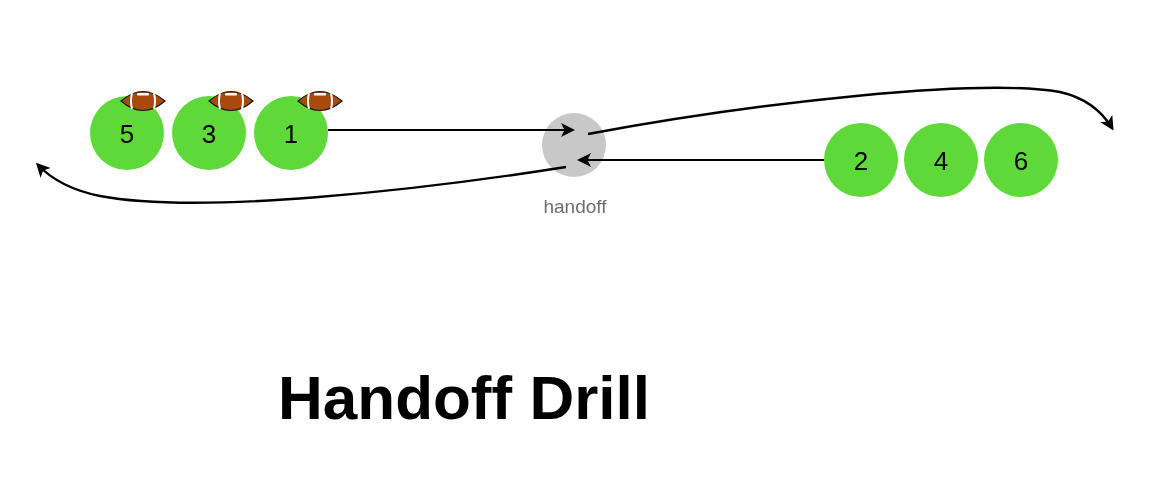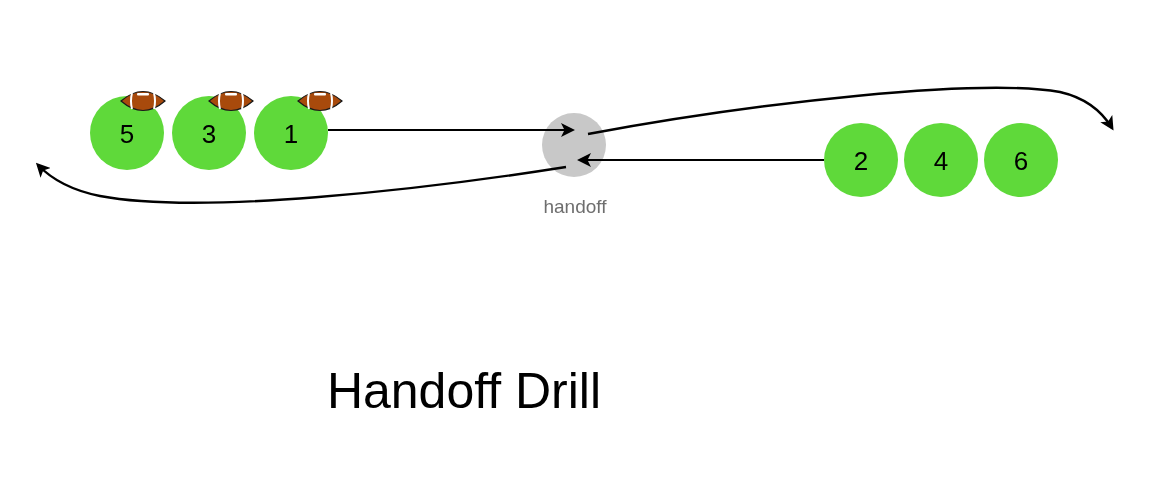--- a/index.html
+++ b/index.html
@@ -1,20 +1,20 @@
 <!DOCTYPE html>
 <html><head>
   <meta charset="utf-8">
   <style>
     html, body { margin: 0; padding: 0; background: #ffffff; }
     body { width: 1160px; height: 485px; position: relative; overflow: hidden; font-family: "Liberation Sans", sans-serif; }
     #diagram { position: absolute; left: 0; top: 0; }
     .player-label { font-family: "Liberation Sans", sans-serif; font-size: 26px; font-weight: 400; fill: #000; }
     .handoff-label { font-family: "Liberation Sans", sans-serif; font-size: 19px; fill: #6e6e6e; }
-    .title { position: absolute; left: 0; width: 928px; top: 362px; text-align: center; font-family: "Liberation Sans", sans-serif; font-weight: 400; font-size: 50px; color: #000; }
+    .title { position: absolute; left: 0; width: 928px; top: 362px; text-align: center; font-family: "Liberation Sans", sans-serif; font-weight: 700; font-size: 62px; color: #000; }
   </style>
 </head>
 <body>
 
 <svg id="diagram" width="1160" height="485" viewBox="0 0 1160 485" xmlns="http://www.w3.org/2000/svg">
   <defs>
     <marker id="arrowhead" markerWidth="10" markerHeight="10" refX="8" refY="5" orient="auto" markerUnits="userSpaceOnUse">
       <path d="M0,0 L10,5 L0,10 L2.5,5 Z" fill="#000"></path>
     </marker>
     <marker id="arrowhead-lg" markerWidth="14" markerHeight="14" refX="11" refY="7" orient="auto" markerUnits="userSpaceOnUse">

